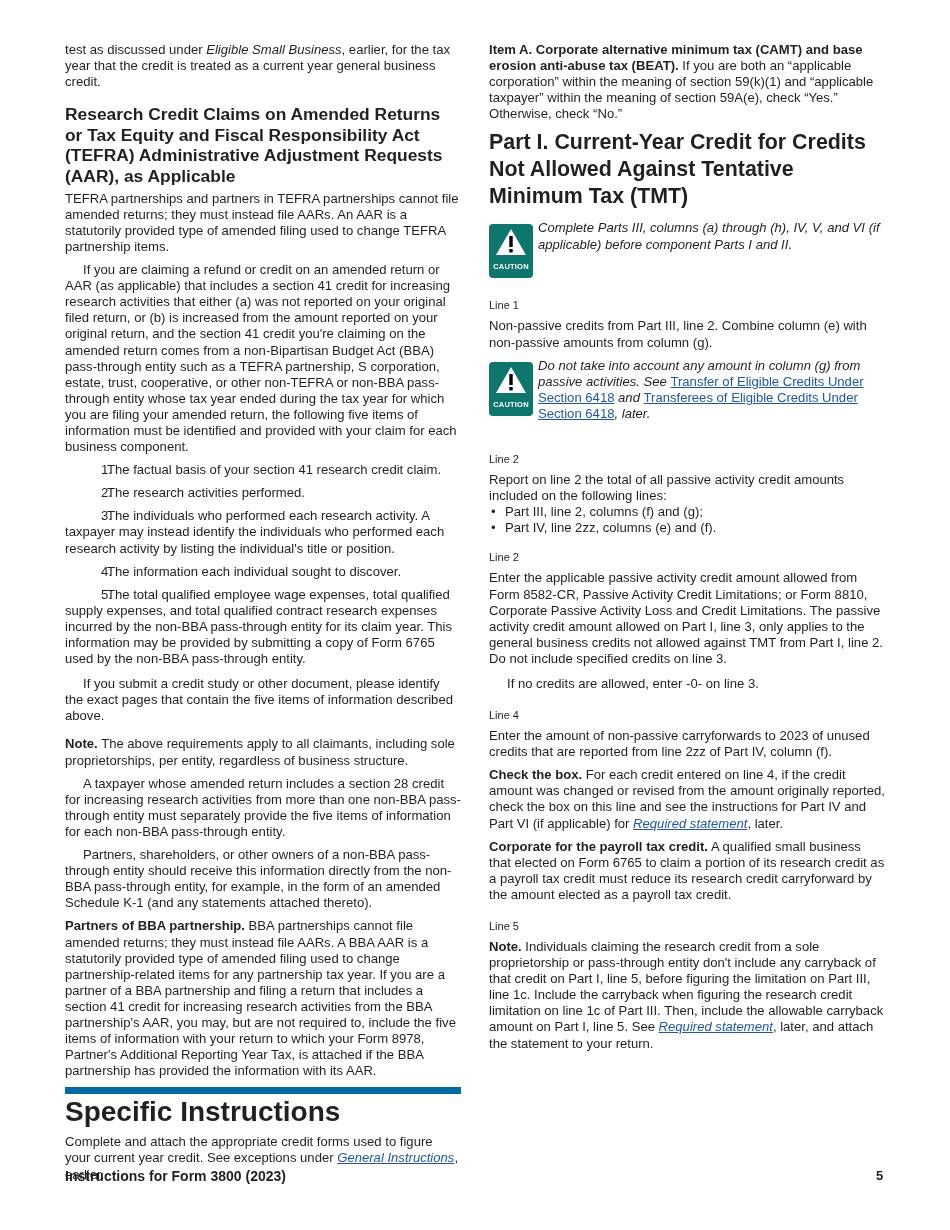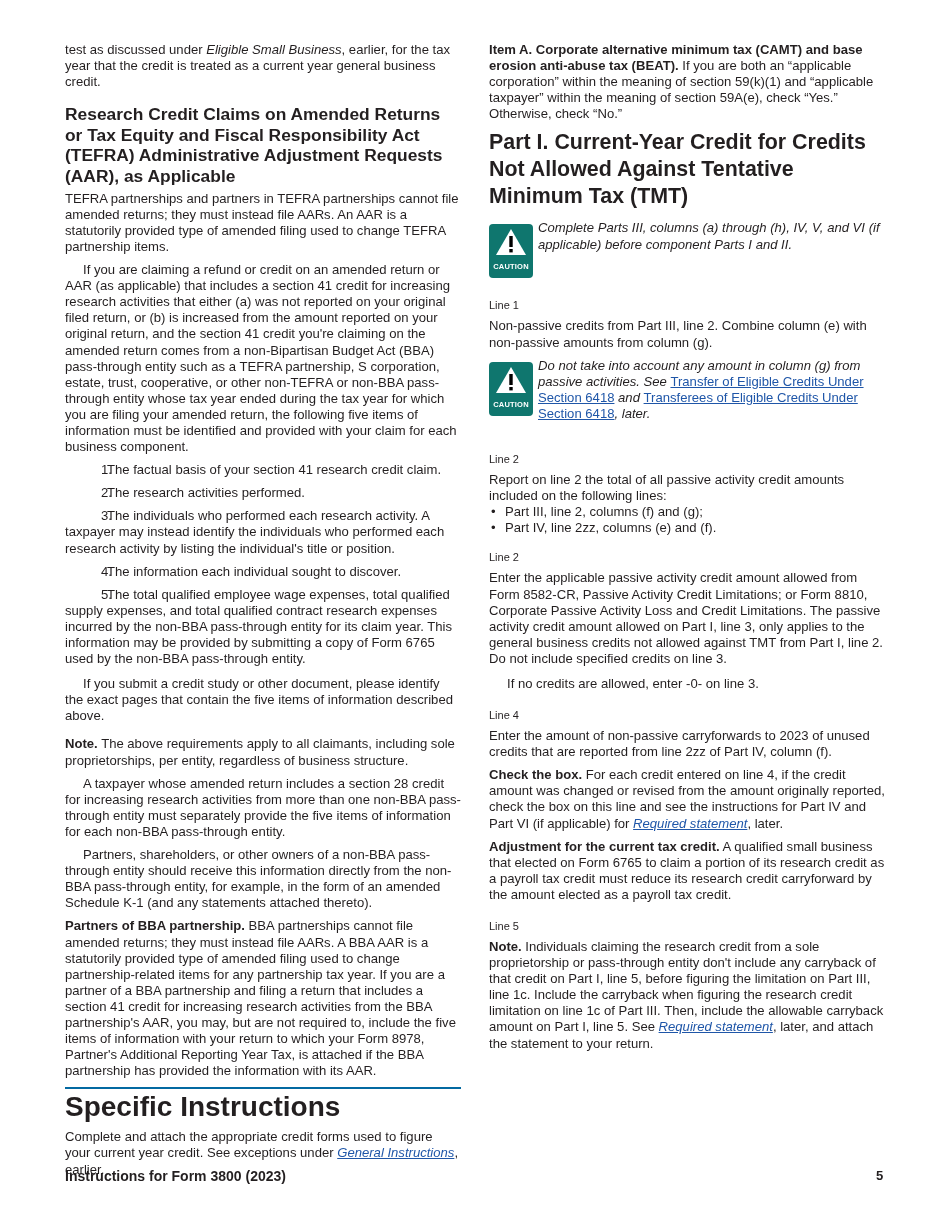--- a/index.html
+++ b/index.html
@@ -7,21 +7,21 @@
          font-family: "Liberation Sans", sans-serif; color: #231f20; }
   .page { position: absolute; left: 0; top: 0; width: 950px; height: 1230px; }
   .col { position: absolute; top: 42px; width: 396px; font-size: 13.1px; line-height: 16.1px; }
   .col.left { left: 65px; }
   .col.right { left: 489px; }
   p { margin: 0 0 7px 0; }
   .indent { text-indent: 18px; }
   .h2 { font-weight: bold; font-size: 17.4px; line-height: 20.6px; margin: 14px 0 4px 0; }
   .h1 { font-weight: bold; font-size: 21.4px; line-height: 27px; margin: 4px 0 10px 0; }
   .h3 { font-weight: normal; font-size: 11px; line-height: 18px; margin: 14px 0 4px 0; }
-  .bigtitle { font-weight: bold; font-size: 28px; line-height: 32px; border-top: 2px solid #0369a1; padding-top: 2px; margin: 8px 0 6px 0; }
+  .bigtitle { font-weight: bold; font-size: 28px; line-height: 32px; border-top: 7px solid #0369a1; padding-top: 2px; margin: 8px 0 6px 0; }
   .num { display: inline-block; width: 24px; text-align: left; }
   .caution { display: flex; align-items: flex-start; margin: 6px 0 8px 0; font-style: italic; }
   .caution-icon { flex: 0 0 44px; width: 44px; height: 54px; background: #0f766e; border-radius: 4px; margin: 4px 5px 0 0; position: relative; }
   .caution-icon svg { position: absolute; left: 6px; top: 4px; }
   .caution-icon .cap { position: absolute; left: 0; right: 0; bottom: 3px; color: #fff; font-size: 7.5px; font-weight: bold; text-align: center; font-style: normal; letter-spacing: 0.2px; }
   .caution.float { display: block; }
   .caution.float .caution-icon { float: left; }
   a.lnk { color: #1f56a8; text-decoration: underline; }
   a.lnk.it { font-style: italic; }
   ul.bul { margin: 0 0 7px 0; padding: 0; list-style: none; }
@@ -101,21 +101,21 @@
       <li>Part IV, line 2zz, columns (e) and (f).</li>
     </ul>
 
     <div class="h3" style="margin-top:12px">Line 2</div>
     <p style="margin-bottom:9px">Enter the applicable passive activity credit amount allowed from Form 8582-CR, Passive Activity Credit Limitations; or Form 8810, Corporate Passive Activity Loss and Credit Limitations. The passive activity credit amount allowed on Part I, line 3, only applies to the general business credits not allowed against TMT from Part I, line 2. Do not include specified credits on line 3.</p>
     <p class="indent">If no credits are allowed, enter -0- on line 3.</p>
 
     <div class="h3">Line 4</div>
     <p>Enter the amount of non-passive carryforwards to 2023 of unused credits that are reported from line 2zz of Part IV, column (f).</p>
     <p><span class="b">Check the box.</span><span> For each credit entered on line 4, if the credit amount was changed or revised from the amount originally reported, check the box on this line and see the instructions for Part IV and Part VI (if applicable) for </span><a class="lnk it">Required statement</a><span>, later.</span></p>
-    <p><span class="b">Adjustment for the current tax credit.</span><span> A qualified small business that elected on Form 6765 to claim a portion of its research credit as a payroll tax credit must reduce its research credit carryforward by the amount elected as a payroll tax credit.</span></p>
+    <p><span class="b">Corporate for the payroll tax credit.</span><span> A qualified small business that elected on Form 6765 to claim a portion of its research credit as a payroll tax credit must reduce its research credit carryforward by the amount elected as a payroll tax credit.</span></p>
 
     <div class="h3">Line 5</div>
     <p><span class="b">Note.</span><span> Individuals claiming the research credit from a sole proprietorship or pass-through entity don't include any carryback of that credit on Part I, line 5, before figuring the limitation on Part III, line 1c. Include the carryback when figuring the research credit limitation on line 1c of Part III. Then, include the allowable carryback amount on Part I, line 5. See </span><a class="lnk it">Required statement</a><span>, later, and attach the statement to your return.</span></p>
   </div>
 
   <div class="footer-left">Instructions for Form 3800 (2023)</div>
   <div class="footer-right">5</div>
 </div>
 
 </body></html>

